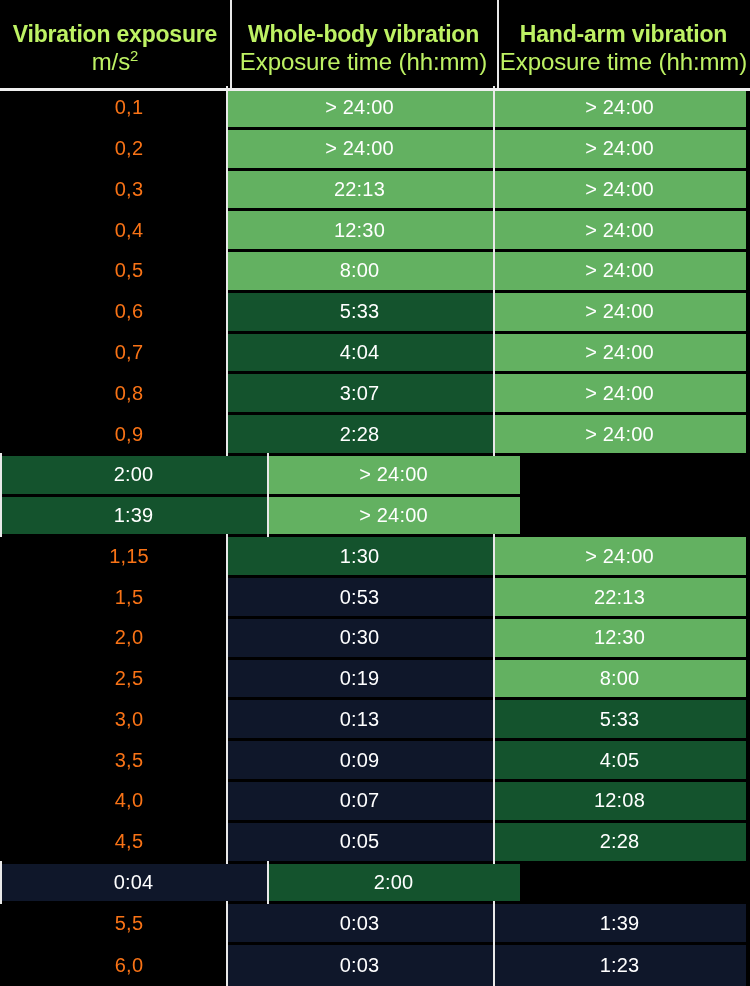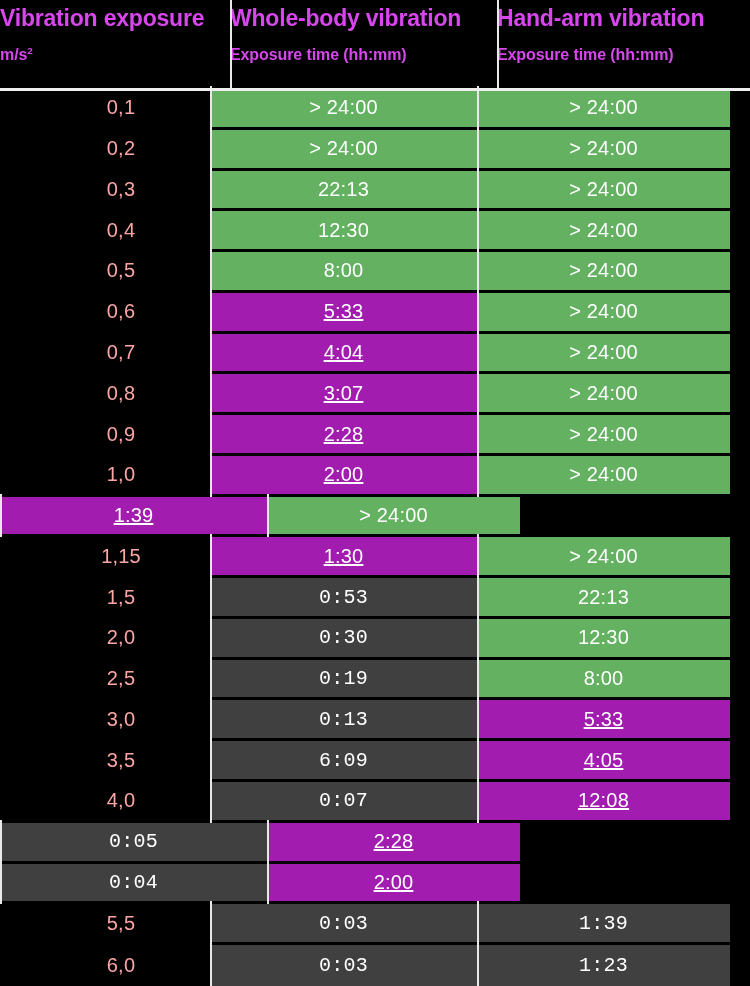--- a/index.html
+++ b/index.html
@@ -28,24 +28,24 @@
     position: relative;
     height: 89px;
     display: flex;
     background: #000000;
   }
   .thead-cell {
     position: relative;
     box-sizing: border-box;
     display: flex;
     flex-direction: column;
-    align-items: flex-start;
+    align-items: center;
     justify-content: flex-start;
-    padding-top: 6px;
-    color: #d946ef;
+    padding-top: 22px;
+    color: #bef264;
   }
   .thead-cell.c1 { width: 230px; }
   .thead-cell.c2 { width: 267px; }
   .thead-cell.c3 { width: 253px; }
 
   .thead-cell.c2::before,
   .thead-cell.c3::before {
     content: "";
     position: absolute;
     left: 0;
@@ -56,24 +56,24 @@
   }
 
   .th-title {
     font-size: 23px;
     font-weight: bold;
     line-height: 1.05;
     letter-spacing: -0.2px;
     white-space: nowrap;
   }
   .th-sub {
-    font-size: 16px;
-    font-weight: bold;
+    font-size: 24px;
+    font-weight: normal;
     line-height: 1.05;
-    margin-top: 17px;
+    margin-top: 3px;
     white-space: nowrap;
     letter-spacing: -0.1px;
   }
   .th-sub sup {
     font-size: 0.62em;
     vertical-align: super;
     line-height: 0;
   }
 
   .header-rule {
@@ -101,46 +101,46 @@
     display: flex;
     align-items: center;
     justify-content: center;
     font-size: 20px;
     color: #ffffff;
     letter-spacing: 0.2px;
     position: relative;
     border-bottom: 3px solid #000000;
   }
   .cell.c1 {
-    width: 210px;
+    width: 226px;
     background: #000000;
     border-bottom-color: #000000;
-    color: #fca5a5;
+    color: #f97316;
     padding-left: 32px;
   }
   .cell.c2 { width: 267px; }
   .cell.c3 { width: 253px; }
 
   .cell.c2::before,
   .cell.c3::before {
     content: "";
     position: absolute;
     left: 0;
     top: -3px;
     bottom: -3px;
     width: 2px;
     background: #e9e9e9;
     z-index: 2;
   }
 
   .trow:last-child .cell { border-bottom: 0; text-align: right; }
 
   .lvl-green  { background: #63b161; }
-  .lvl-amber  { background: #a21caf; text-decoration: underline; }
-  .lvl-red    { background: #404040; font-family: Liberation Mono, monospace; }
+  .lvl-amber  { background: #14532d; }
+  .lvl-red    { background: #0f172a; }
 </style>
 </head>
 <body>
 
 <div id="table-root">
 
   <div class="thead">
     <div class="thead-cell c1">
       <span class="th-title">Vibration exposure</span>
       <span class="th-sub"><span>m/s</span><sup>2</sup></span>
@@ -197,21 +197,20 @@
         <div class="cell c1">0,8</div>
         <div class="cell c2 lvl-amber">3:07</div>
         <div class="cell c3 lvl-green">&gt; 24:00</div>
       </div>
       <div class="trow">
         <div class="cell c1">0,9</div>
         <div class="cell c2 lvl-amber">2:28</div>
         <div class="cell c3 lvl-green">&gt; 24:00</div>
       </div>
       <div class="trow">
-        <div class="cell c1">1,0</div>
         <div class="cell c2 lvl-amber">2:00</div>
         <div class="cell c3 lvl-green">&gt; 24:00</div>
       </div>
       <div class="trow">
         <div class="cell c2 lvl-amber">1:39</div>
         <div class="cell c3 lvl-green">&gt; 24:00</div>
       </div>
       <div class="trow">
         <div class="cell c1">1,15</div>
         <div class="cell c2 lvl-amber">1:30</div>
@@ -232,29 +231,30 @@
         <div class="cell c2 lvl-red">0:19</div>
         <div class="cell c3 lvl-green">8:00</div>
       </div>
       <div class="trow">
         <div class="cell c1">3,0</div>
         <div class="cell c2 lvl-red">0:13</div>
         <div class="cell c3 lvl-amber">5:33</div>
       </div>
       <div class="trow">
         <div class="cell c1">3,5</div>
-        <div class="cell c2 lvl-red">6:09</div>
+        <div class="cell c2 lvl-red">0:09</div>
         <div class="cell c3 lvl-amber">4:05</div>
       </div>
       <div class="trow">
         <div class="cell c1">4,0</div>
         <div class="cell c2 lvl-red">0:07</div>
         <div class="cell c3 lvl-amber">12:08</div>
       </div>
       <div class="trow">
+        <div class="cell c1">4,5</div>
         <div class="cell c2 lvl-red">0:05</div>
         <div class="cell c3 lvl-amber">2:28</div>
       </div>
       <div class="trow">
         <div class="cell c2 lvl-red">0:04</div>
         <div class="cell c3 lvl-amber">2:00</div>
       </div>
       <div class="trow">
         <div class="cell c1">5,5</div>
         <div class="cell c2 lvl-red">0:03</div>

